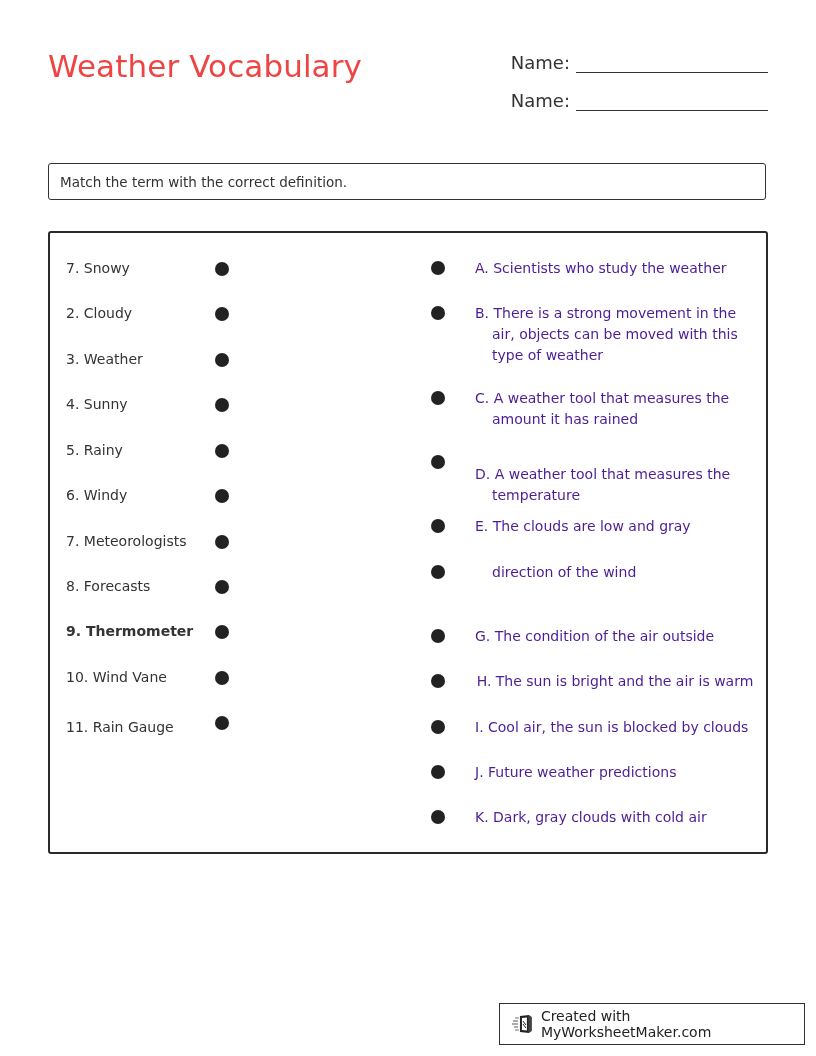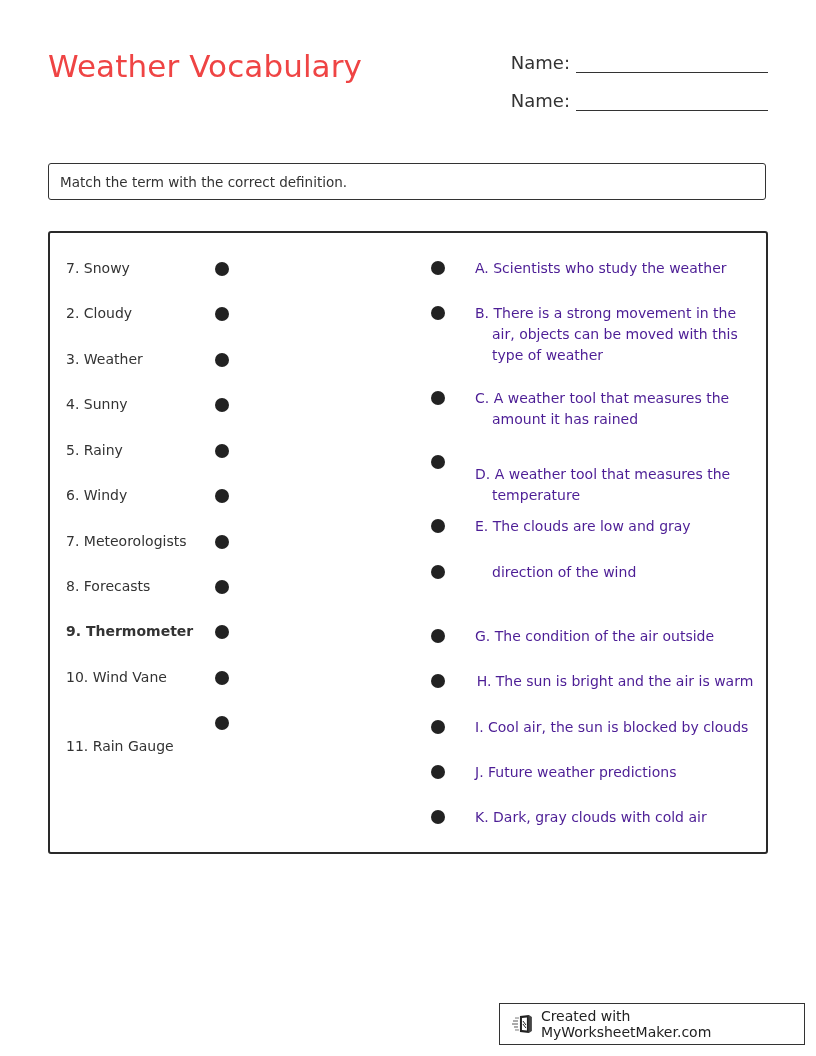--- a/index.html
+++ b/index.html
@@ -79,21 +79,21 @@
     <span class="term" style="top: 487px;">6. Windy</span>
     <span class="dot" style="left: 215px; top: 489px;"></span>
     <span class="term" style="top: 533px;">7. Meteorologists</span>
     <span class="dot" style="left: 215px; top: 535px;"></span>
     <span class="term" style="top: 578px;">8. Forecasts</span>
     <span class="dot" style="left: 215px; top: 580px;"></span>
     <span class="term" style="top: 623px; font-weight: bold;">9. Thermometer</span>
     <span class="dot" style="left: 215px; top: 625px;"></span>
     <span class="term" style="top: 669px;">10. Wind Vane</span>
     <span class="dot" style="left: 215px; top: 671px;"></span>
-    <span class="term" style="top: 738px;">11. Rain Gauge</span>
+    <span class="term" style="top: 719px;">11. Rain Gauge</span>
     <span class="dot" style="left: 215px; top: 716px;"></span>
   </div>
 <div id="defs-container">
     <span class="dot" style="left: 431px; top: 261px;"></span>
     <div class="def" style="top: 258px;"><span>A. Scientists who study the weather</span></div>
     <span class="dot" style="left: 431px; top: 306px;"></span>
     <div class="def" style="top: 303px;"><span>B. There is a strong movement in the</span><span class="cont">air, objects can be moved with this type of weather</span></div>
     <span class="dot" style="left: 431px; top: 391px;"></span>
     <div class="def" style="top: 388px;"><span>C. A weather tool that measures the</span><span class="cont">amount it has rained</span></div>
     <span class="dot" style="left: 431px; top: 455px;"></span>

